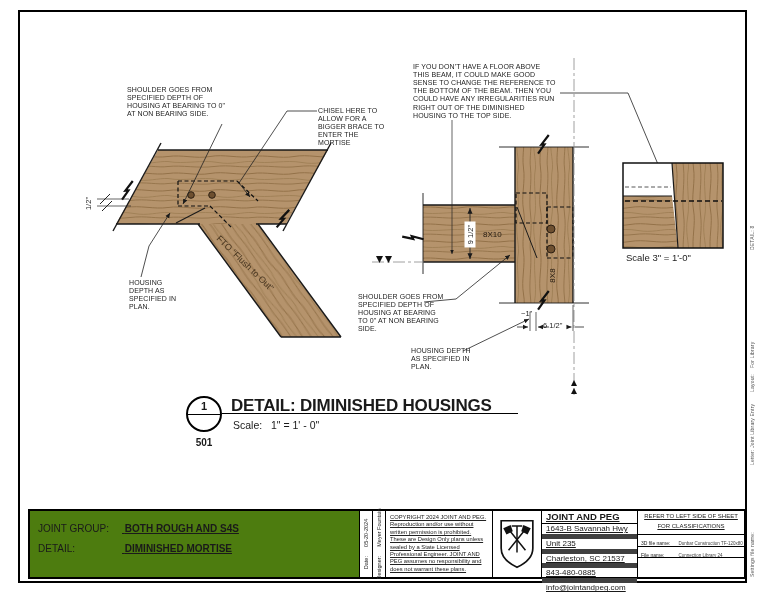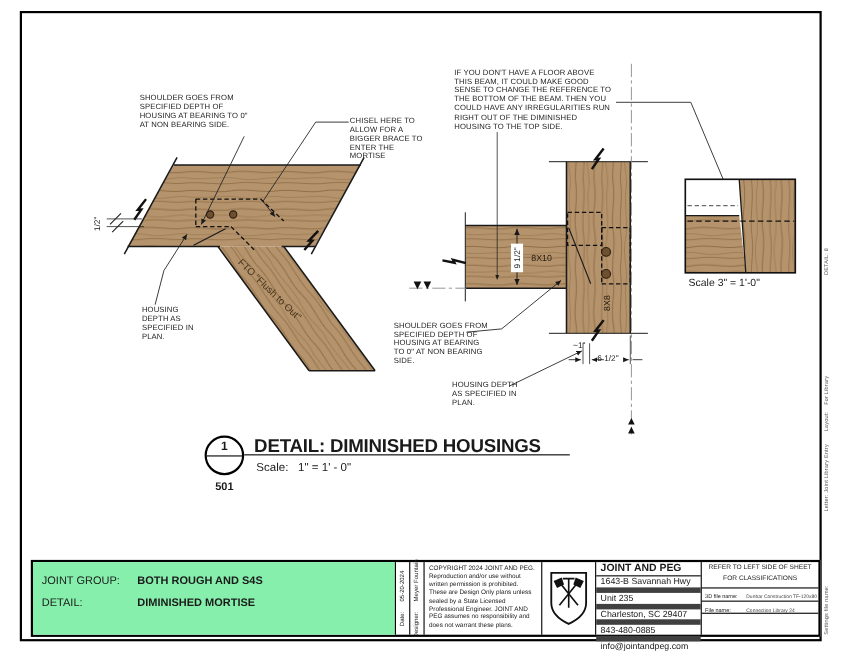--- a/index.html
+++ b/index.html
@@ -25,22 +25,22 @@
   .dt-circle .sheetno{flex:1;display:flex;align-items:center;justify-content:center;
        font-weight:bold;font-size:10px;margin-top:22px;}
   .dt-underline{position:absolute;left:222px;top:413px;width:296px;height:0;
        border-top:1.5px solid #000;}
   .dt-title{position:absolute;left:231px;top:396px;font-size:17px;font-weight:bold;
        letter-spacing:-.2px;white-space:nowrap;}
   .dt-scale{position:absolute;left:233px;top:419px;font-size:10.5px;white-space:pre;}
   
   .tb{position:absolute;left:28px;top:509px;width:718px;height:70px;
       border:2px solid #000;box-sizing:border-box;background:#fff;}
-  .tb .cell{position:absolute;top:0;height:66px;box-sizing:border-box;}
-  .tb-fields{left:0;width:330px;background:#86efac;border-right:1.5px solid #000;
+  .tb .cell{position:absolute;top:0;height:66px;box-sizing:border-box;text-decoration:underline;}
+  .tb-fields{left:0;width:330px;background:#4d7c0f;border-right:1.5px solid #000;
       padding:8px 0 0 8px;}
   .tb-row{height:20px;line-height:20px;font-size:10px;}
   .tb-label{display:inline-block;width:84px;}
   .tb-value{font-weight:bold;}
   .vcell{border-right:1.5px solid #000;}
   .vcell span{position:absolute;left:50%;top:50%;
       transform:translate(-50%,-50%) rotate(-90deg);font-size:5.5px;white-space:pre;color:#222;}
   .tb-copy{left:356px;width:107px;border-right:1.5px solid #000;
       padding:3px 4px;font-size:5.8px;line-height:1.28;color:#222;}
   .tb-logo{left:463px;width:49px;border-right:1.5px solid #000;
@@ -257,21 +257,21 @@
         <path d="M10,30 L26,10 M10,10 L26,30" stroke="#111" stroke-width="1.4"></path>
         <path d="M24,6 L31,9 L28,15 L22,12 Z" fill="#111"></path>
         <path d="M12,6 L5,9 L8,15 L14,12 Z" fill="#111"></path>
         <path d="M18,7 V32 M13,7 H23" stroke="#111" stroke-width="1.4" fill="none"></path>
       </svg>
     </div>
     <div class="cell tb-addr">
       <div class="name">JOINT AND PEG</div>
       <div class="line">1643-B Savannah Hwy</div>
       <div class="line">Unit 235</div>
-      <div class="line">Charleston, SC 29407</div>
+      <div class="line">Charleston, SC 21537</div>
       <div class="line">843-480-0885</div>
       <div class="line">info@jointandpeg.com</div>
     </div>
     <div class="cell tb-lib">
       <div class="libnote">
         <span>REFER TO LEFT SIDE OF SHEET</span><br>
         <span>FOR CLASSIFICATIONS</span>
       </div>
       <div class="filerow">
         <span class="fl">3D file name:</span>

